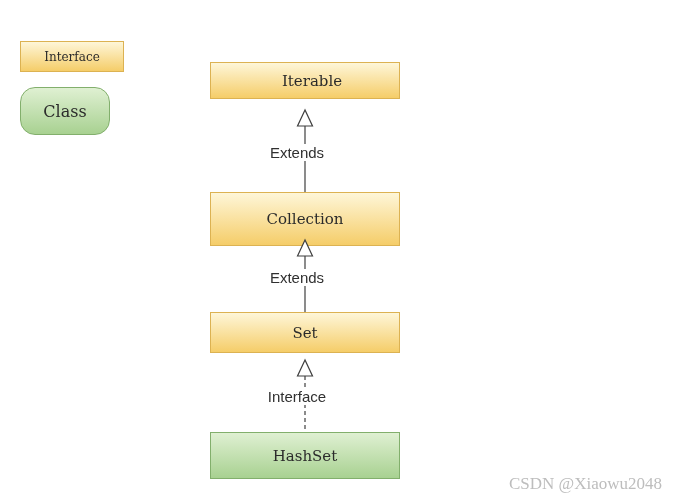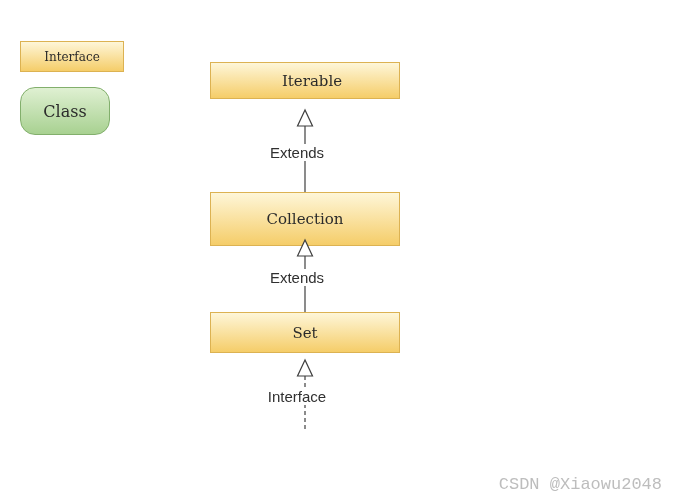--- a/index.html
+++ b/index.html
@@ -52,21 +52,21 @@
     color: var(--label-text, #303030);
     white-space: nowrap;
   }
   .label-1 { top: 144px; }
   .label-2 { top: 269px; }
   .label-3 { top: 388px; }
   .watermark {
     position: absolute;
     right: 14px;
     bottom: 7px;
-    font-family: Liberation Mono, monospace;
+    font-family: Liberation Serif, serif;
     font-size: 17px;
     color: var(--watermark, #BDBDBD);
     white-space: nowrap;
   }
 </style>
 </head>
 <body>
 
 <div class="canvas">
 
@@ -81,20 +81,23 @@
 
   <div class="node interface box-iterable">
     <span>Iterable</span>
   </div>
   <div class="node interface box-collection">
     <span>Collection</span>
   </div>
   <div class="node interface box-set">
     <span>Set</span>
   </div>
+  <div class="node class box-hashset">
+    <span>HashSet</span>
+  </div>
 
   <svg class="connector conn-1" viewBox="0 0 20 83">
     <line x1="10" y1="17" x2="10" y2="83"></line>
     <polygon points="10,1 2.5,17 17.5,17"></polygon>
   </svg>
   <div class="edge-label label-1">Extends</div>
 
   <svg class="connector conn-2" viewBox="0 0 20 73">
     <line x1="10" y1="17" x2="10" y2="73"></line>
     <polygon points="10,1 2.5,17 17.5,17"></polygon>

